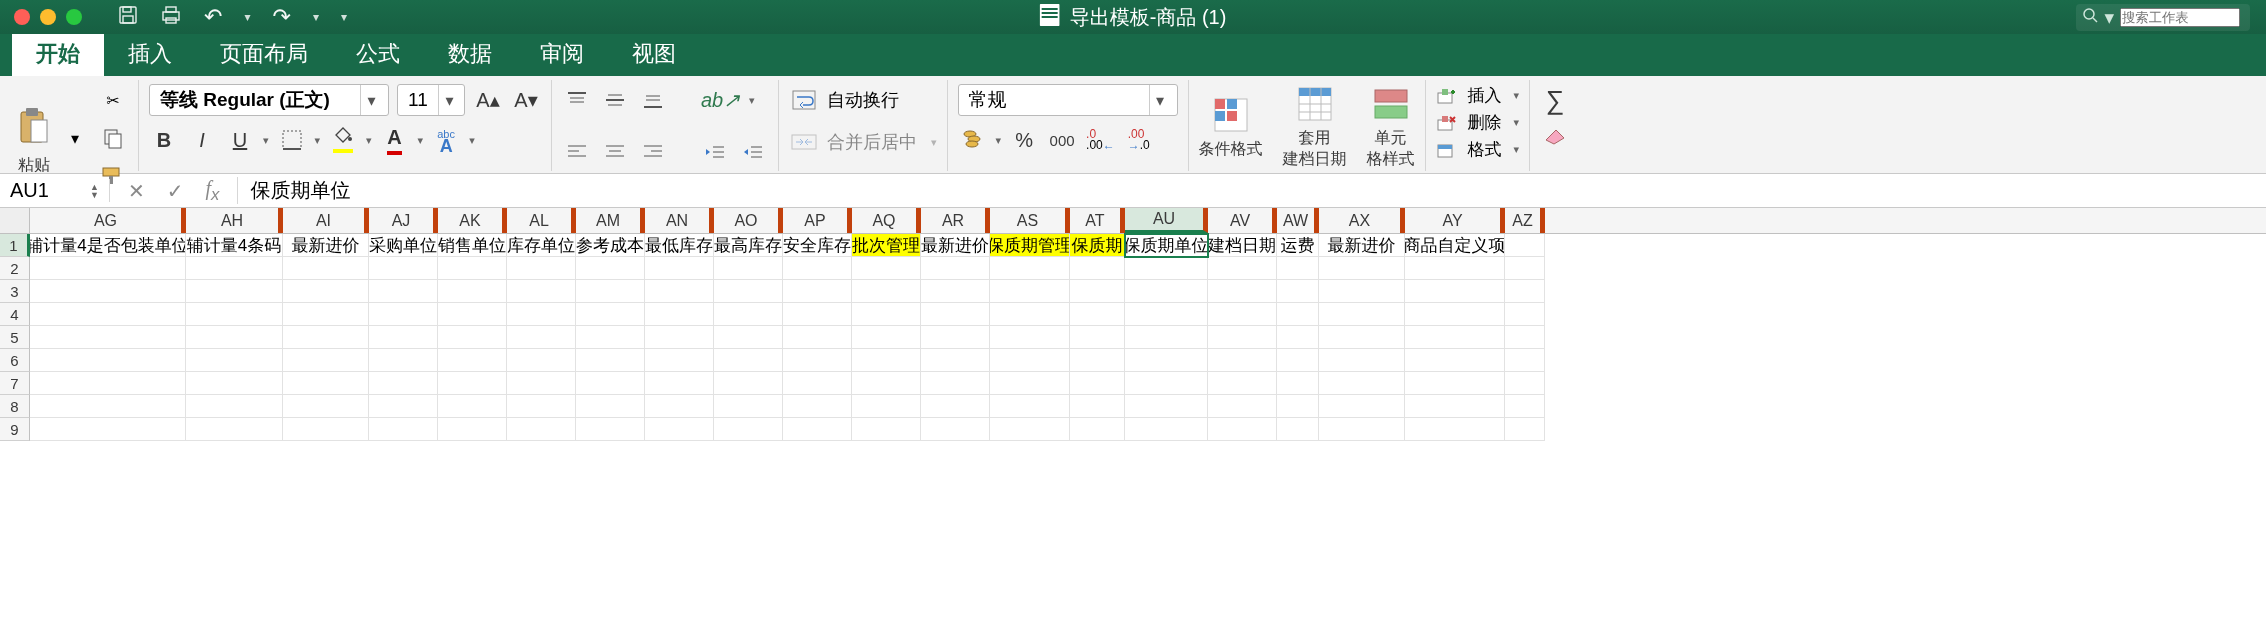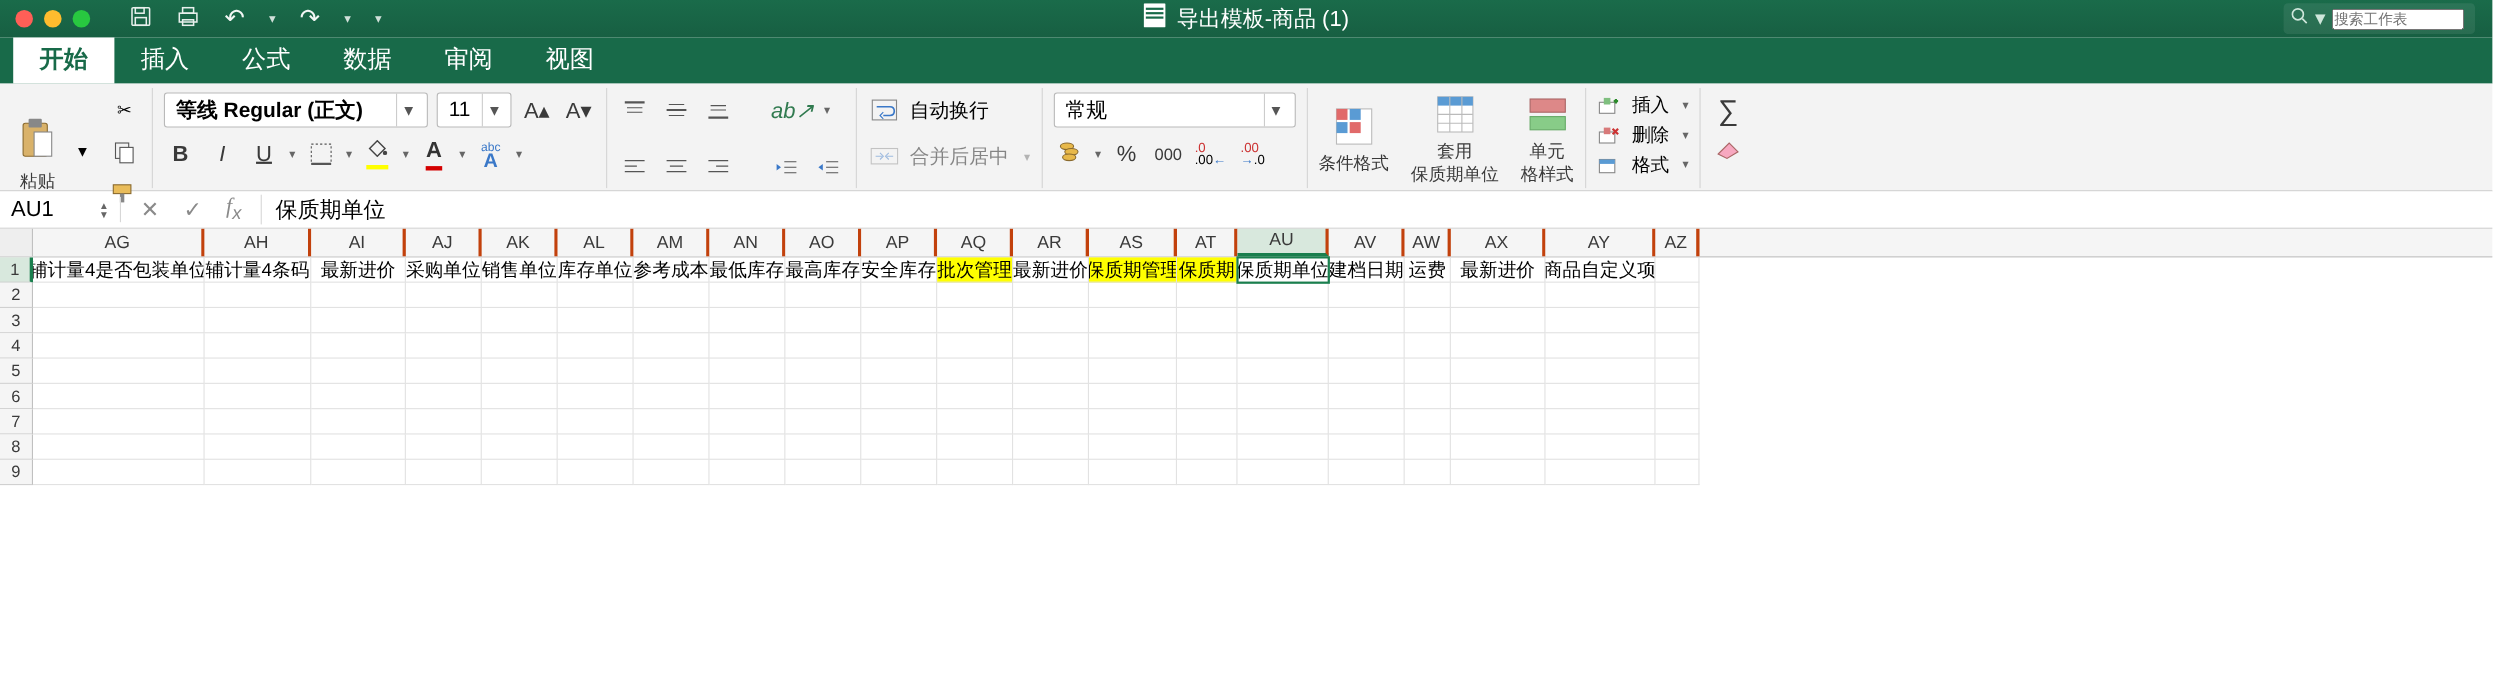--- a/index.html
+++ b/index.html
@@ -40,21 +40,21 @@
   .fbar { display:flex; align-items:center; height:34px; border-bottom:1px solid #c9c9c9; background:#fff; font-size:20px; }
   .namebox { width:110px; border-right:1px solid #d7d7d7; padding:0 10px; display:flex; align-items:center; justify-content:space-between;}
   .namebox .spin { display:flex; flex-direction:column; font-size:9px; color:#666; line-height:8px;}
   .fctrl { display:flex; gap:22px; padding:0 18px; color:#8a8a8a; font-size:20px; align-items:center;}
   .fx { font-style:italic; font-family: "Times New Roman", serif;}
   .fval { padding-left:12px; border-left:1px solid #d7d7d7; flex:1;}
 
   
   .colhdr-row{display:flex; height:26px; border-bottom:1px solid #c0c0c0; background:#f5f5f5; font-size:16px; color:#3a3a3a;}
   .corner{width:30px; border-right:1px solid #c0c0c0; background:#eee;}
-  .colhdr{border-right:3px solid #c2410c; display:flex; align-items:center; justify-content:center; background:#f5f5f5;}
+  .colhdr{border-right:5px solid #c2410c; display:flex; align-items:center; justify-content:center; background:#f5f5f5;}
   .colhdr.sel{background:#d8e8dd; border-bottom:3px solid #1a7f4e;}
 
   
   .grid{display:flex; flex-direction:column;}
   .grow{display:flex; height:23px;}
   .rhdr{width:30px; border-right:1px solid #c0c0c0; border-bottom:1px solid #d0d0d0; background:#f5f5f5; display:flex; align-items:center; justify-content:center; font-size:15px; color:#3a3a3a;}
   .rhdr.sel{background:#d8e8dd; border-right:3px solid #1a7f4e;}
   .cell{border-right:1px solid #e2e2e2; border-bottom:1px solid #e2e2e2; font-size:17px; display:flex; align-items:center; justify-content:center; white-space:nowrap; overflow:hidden; padding:0 2px;}
   .cell.hl{background:#ffff00;}
   .cell.active{outline:2px solid #1a7f4e; outline-offset:-1px; z-index:2; position:relative;}
@@ -112,20 +112,21 @@
       </span>
       <span>▾</span>
       <input style="width: 120px; color: rgb(207, 230, 219);" placeholder="搜索工作表">
     </div>
   </div>
 </div>
 
 <div class="tabbar">
   <div class="tab active">开始</div>
   <div class="tab">插入</div>
+  <div class="tab">页面布局</div>
   <div class="tab">公式</div>
   <div class="tab">数据</div>
   <div class="tab">审阅</div>
   <div class="tab">视图</div>
 </div>
 
 <div class="ribbon">
 
   <div class="group" style="align-items:center;">
     <div class="row">
@@ -361,21 +362,21 @@
       <div class="big-col">
         <svg width="40" height="40">
             <rect x="4" y="4" width="32" height="32" fill="#fff" stroke="#bbb"></rect>
             <rect x="4" y="4" width="32" height="8" fill="#5a9bd4"></rect>
             <line x1="4" y1="20" x2="36" y2="20" stroke="#bbb"></line>
             <line x1="4" y1="28" x2="36" y2="28" stroke="#bbb"></line>
             <line x1="15" y1="4" x2="15" y2="36" stroke="#bbb"></line>
             <line x1="26" y1="4" x2="26" y2="36" stroke="#bbb"></line>
           </svg>
         <span class="small-label" style="white-space:pre;">套用
-保质期单位</span>
+建档日期</span>
       </div>
       <div class="big-col">
         <svg width="40" height="40">
             <rect x="4" y="6" width="32" height="12" fill="#d88" stroke="#a66"></rect>
             <rect x="4" y="22" width="32" height="12" fill="#8c8" stroke="#6a6"></rect>
           </svg>
         <span class="small-label" style="white-space:pre;">单元
 格样式</span>
       </div>
     </div>

